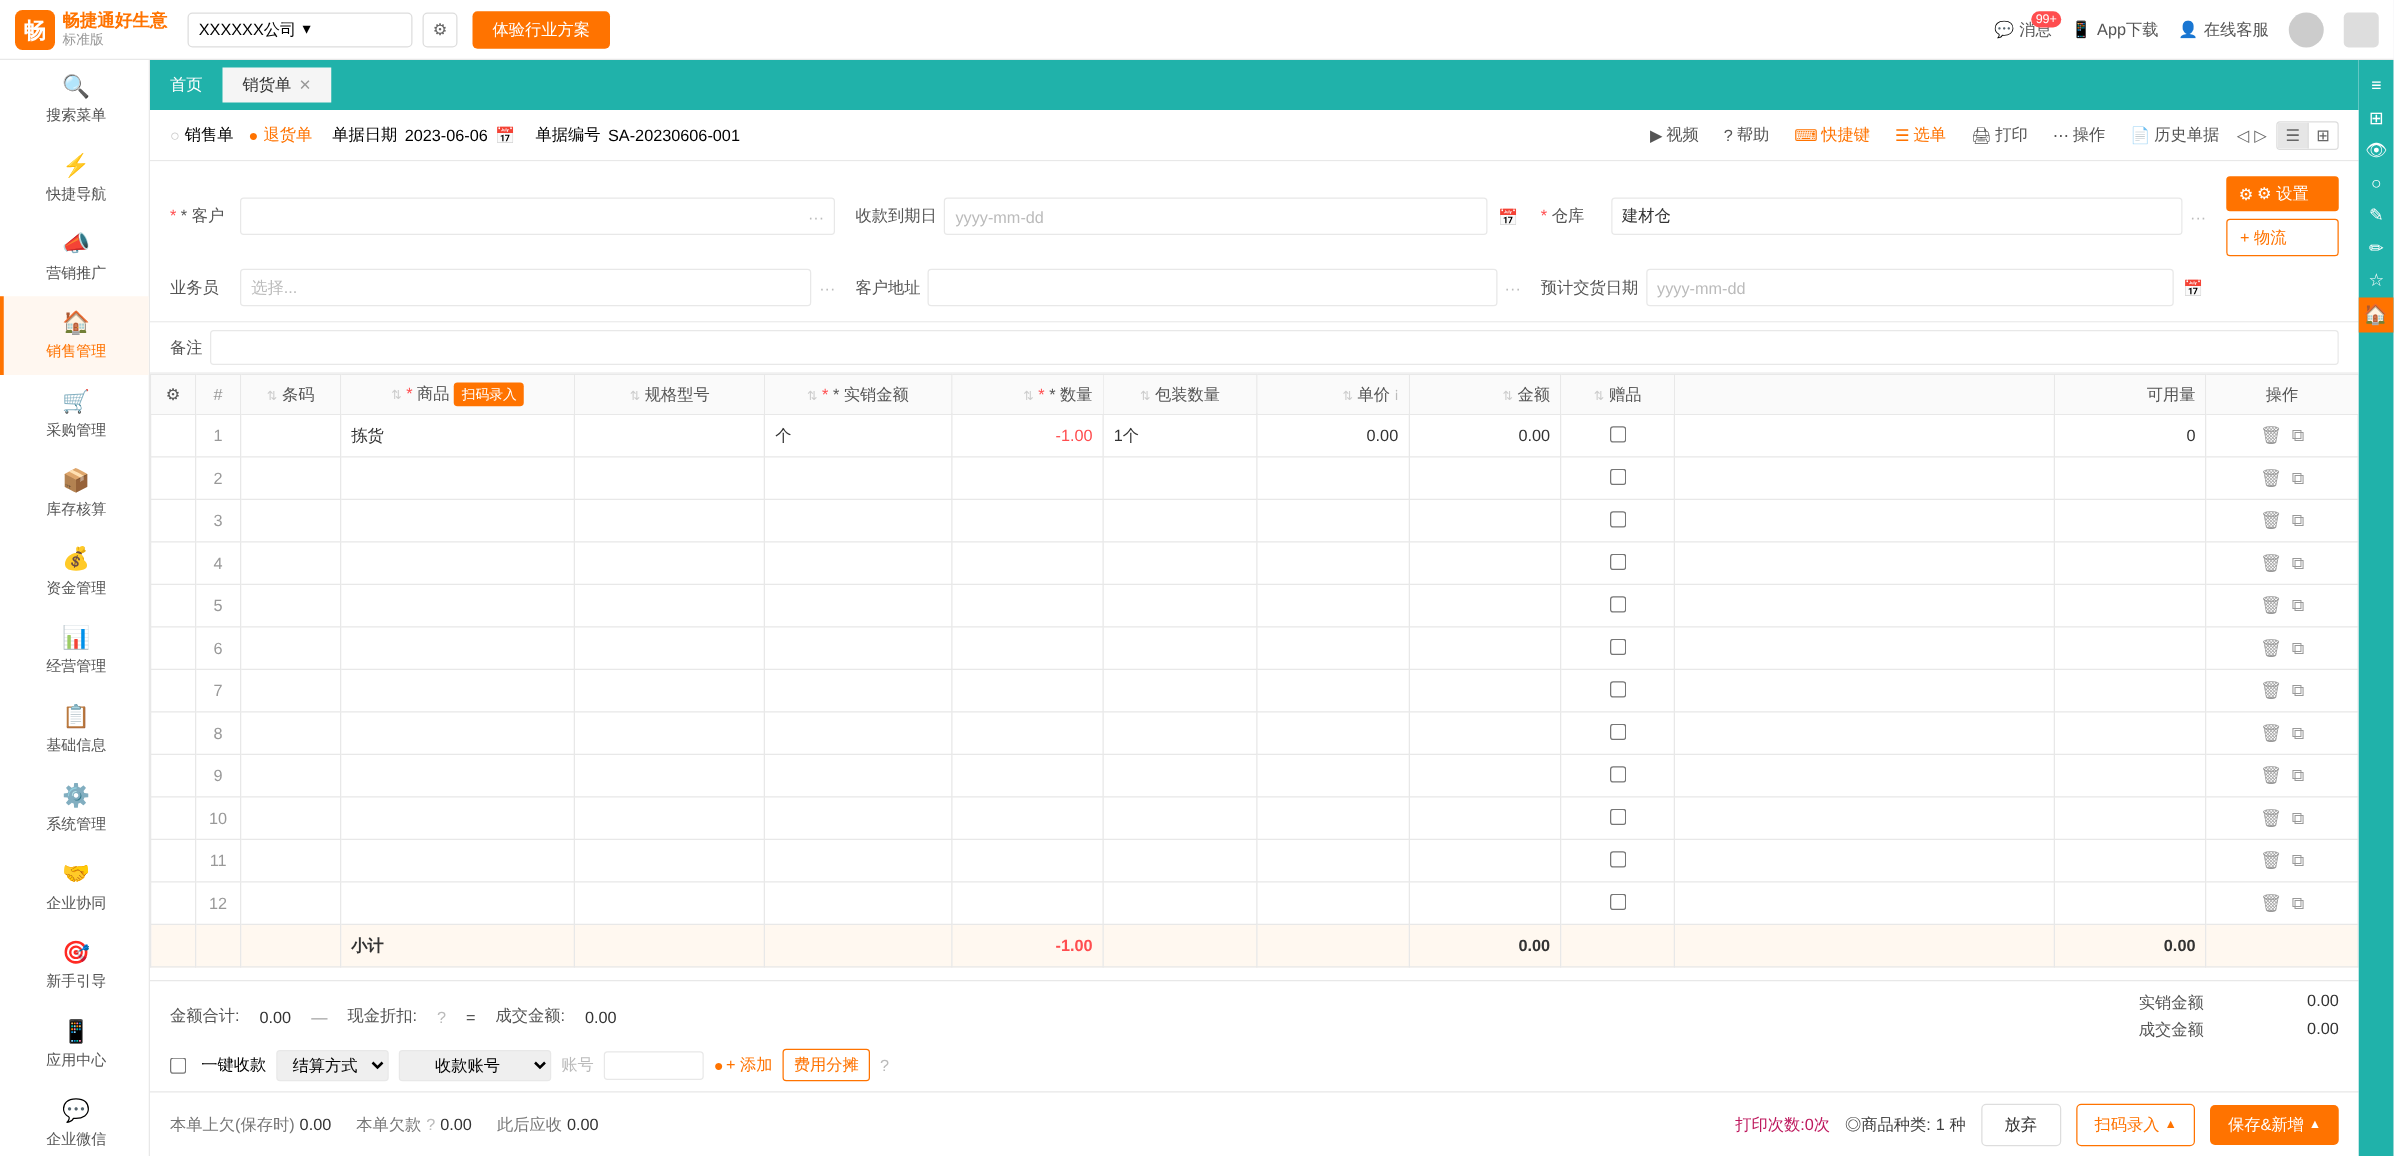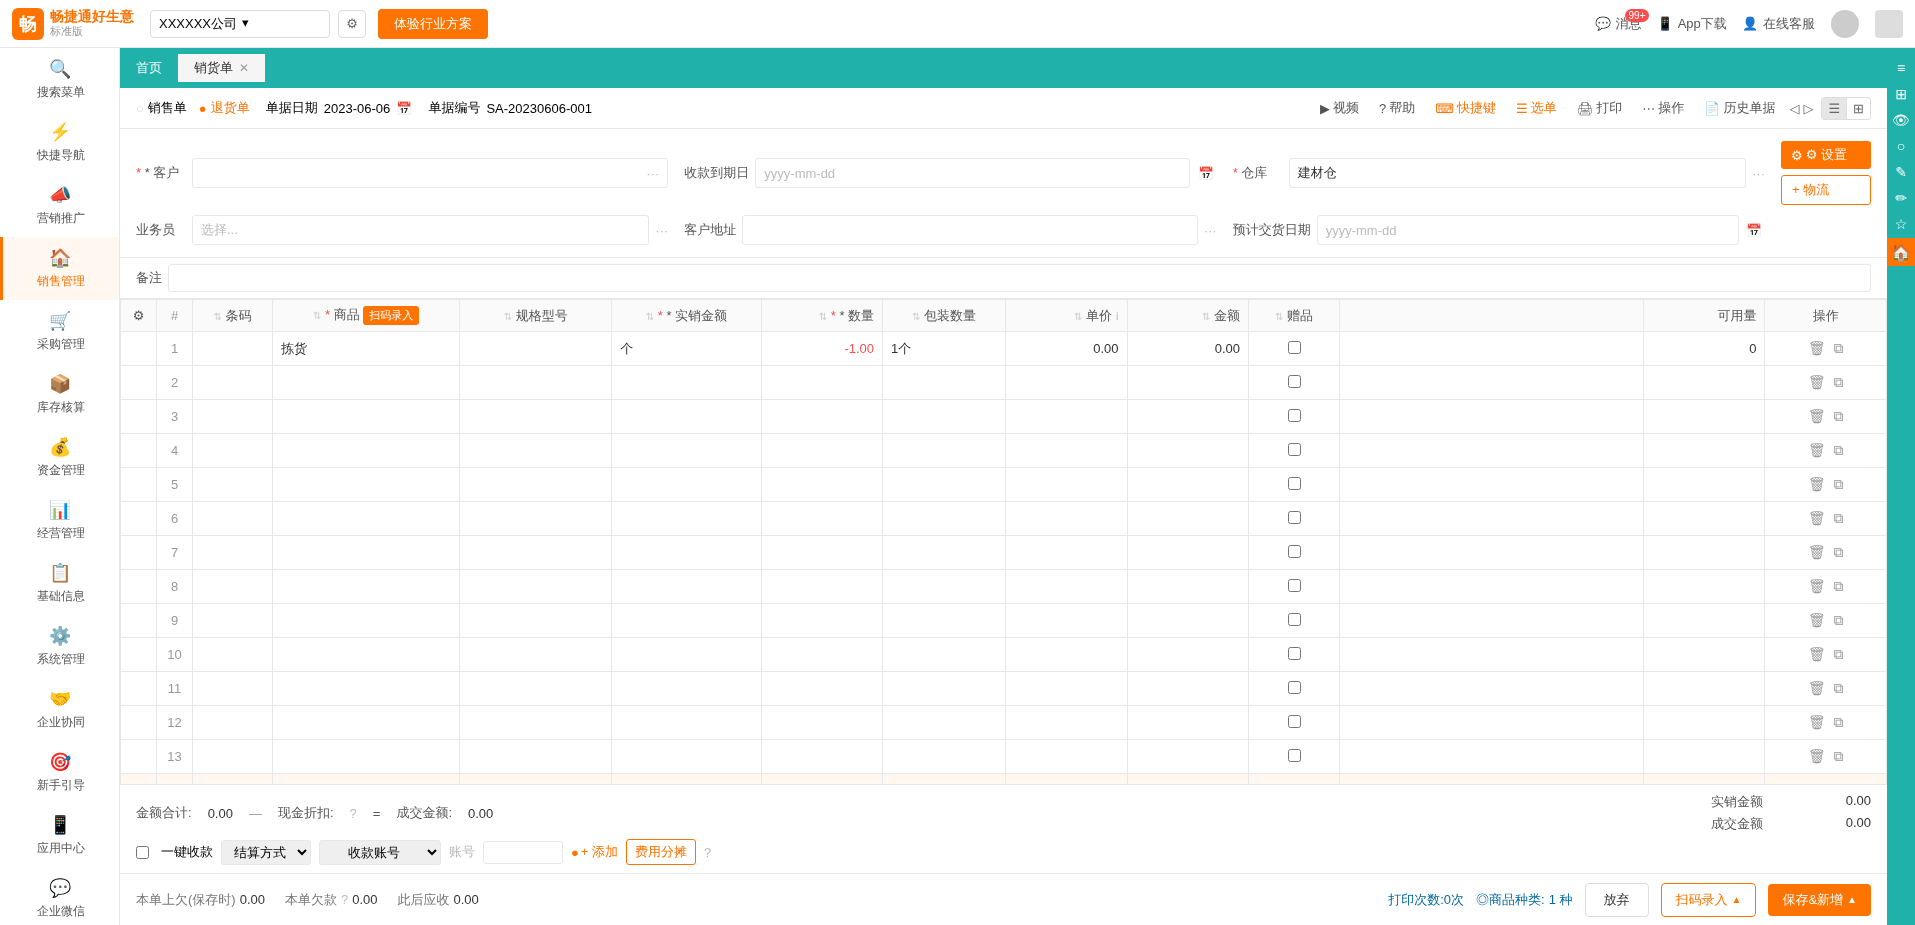--- a/index.html
+++ b/index.html
@@ -115,21 +115,21 @@
     .rs-label { color: #555; }
     .rs-value { color: #333; font-weight: 500; }
 
     
     .footer-bar { height: 52px; background: white; border-top: 1px solid #e8e8e8; display: flex; align-items: center; padding: 0 16px; gap: 16px; flex-shrink: 0; }
     .footer-info { display: flex; gap: 20px; flex: 1; }
     .footer-item { display: flex; align-items: center; gap: 4px; color: #555; }
     .footer-label { color: #777; }
     .footer-value { color: #333; }
     .footer-right { display: flex; align-items: center; gap: 12px; }
-    .product-kind { display: flex; align-items: center; gap: 4px; color: #0369a1; text-align: right; }
+    .product-kind { display: flex; align-items: center; gap: 4px; color: #404040; text-align: right; }
     .discard-btn { border: 1px solid #ddd; background: white; border-radius: 4px; padding: 7px 18px; cursor: pointer; color: #333; font-size: 13px; }
     .save-draft-btn { border: 1px solid #ff7300; background: white; color: #ff7300; border-radius: 4px; padding: 7px 14px; cursor: pointer; font-size: 13px; display: flex; align-items: center; gap: 4px; }
     .save-new-btn { background: #ff7300; color: white; border: none; border-radius: 4px; padding: 7px 14px; cursor: pointer; font-size: 13px; display: flex; align-items: center; gap: 4px; }
     .btn-arrow { font-size: 10px; }
 
     
     .right-float { width: 28px; background: #20b2aa; display: flex; flex-direction: column; align-items: center; padding: 8px 0; gap: 2px; flex-shrink: 0; }
     .rf-item { width: 24px; height: 24px; display: flex; align-items: center; justify-content: center; color: white; font-size: 14px; cursor: pointer; border-radius: 3px; }
     .rf-item-orange { background: #ff7300; width: 28px; height: 28px; display: flex; align-items: center; justify-content: center; color: white; font-size: 16px; cursor: pointer; }
 
@@ -636,39 +636,20 @@
       <td style="flex:1;"></td>
       <td class="col-available"></td>
       <td class="col-ops">
         <span class="op-icon">🗑</span>
         <span class="op-icon">⧉</span>
       </td>
     </tr>
             <tr>
       <td></td>
       <td class="col-num">12</td>
-      <td class="col-barcode"></td>
-      <td class="col-product"></td>
-      <td class="col-spec"></td>
-      <td class="col-unit"></td>
-      <td class="col-qty" style=""></td>
-      <td class="col-pkg"></td>
-      <td class="col-price"></td>
-      <td class="col-amount"></td>
-      <td class="col-gift"><input type="checkbox" style=""></td>
-      <td style="flex:1;"></td>
-      <td class="col-available"></td>
-      <td class="col-ops">
-        <span class="op-icon">🗑</span>
-        <span class="op-icon">⧉</span>
-      </td>
-    </tr>
-            <tr>
-      <td></td>
-      <td class="col-num">13</td>
       <td class="col-barcode"></td>
       <td class="col-product"></td>
       <td class="col-spec"></td>
       <td class="col-unit"></td>
       <td class="col-qty" style=""></td>
       <td class="col-pkg"></td>
       <td class="col-price"></td>
       <td class="col-amount"></td>
       <td class="col-gift"><input type="checkbox" style=""></td>
       <td style="flex:1;"></td>
@@ -753,21 +734,21 @@
           <span class="footer-label">本单欠款</span>
           <span class="help-icon">?</span>
           <span class="footer-value">0.00</span>
         </div>
         <div class="footer-item">
           <span class="footer-label">此后应收</span>
           <span class="footer-value">0.00</span>
         </div>
       </div>
       <div class="footer-right">
-        <span style="color:#0369a1;">打印次数:0次</span>
+        <span style="color:#be185d;">打印次数:0次</span>
         <div class="product-kind">
           <span>◎商品种类:</span>
           <span>1 种</span>
         </div>
         <button class="discard-btn">放弃</button>
         <button class="save-draft-btn">
           <span>扫码录入</span>
           <span class="btn-arrow">▲</span>
         </button>
         <button class="save-new-btn">

